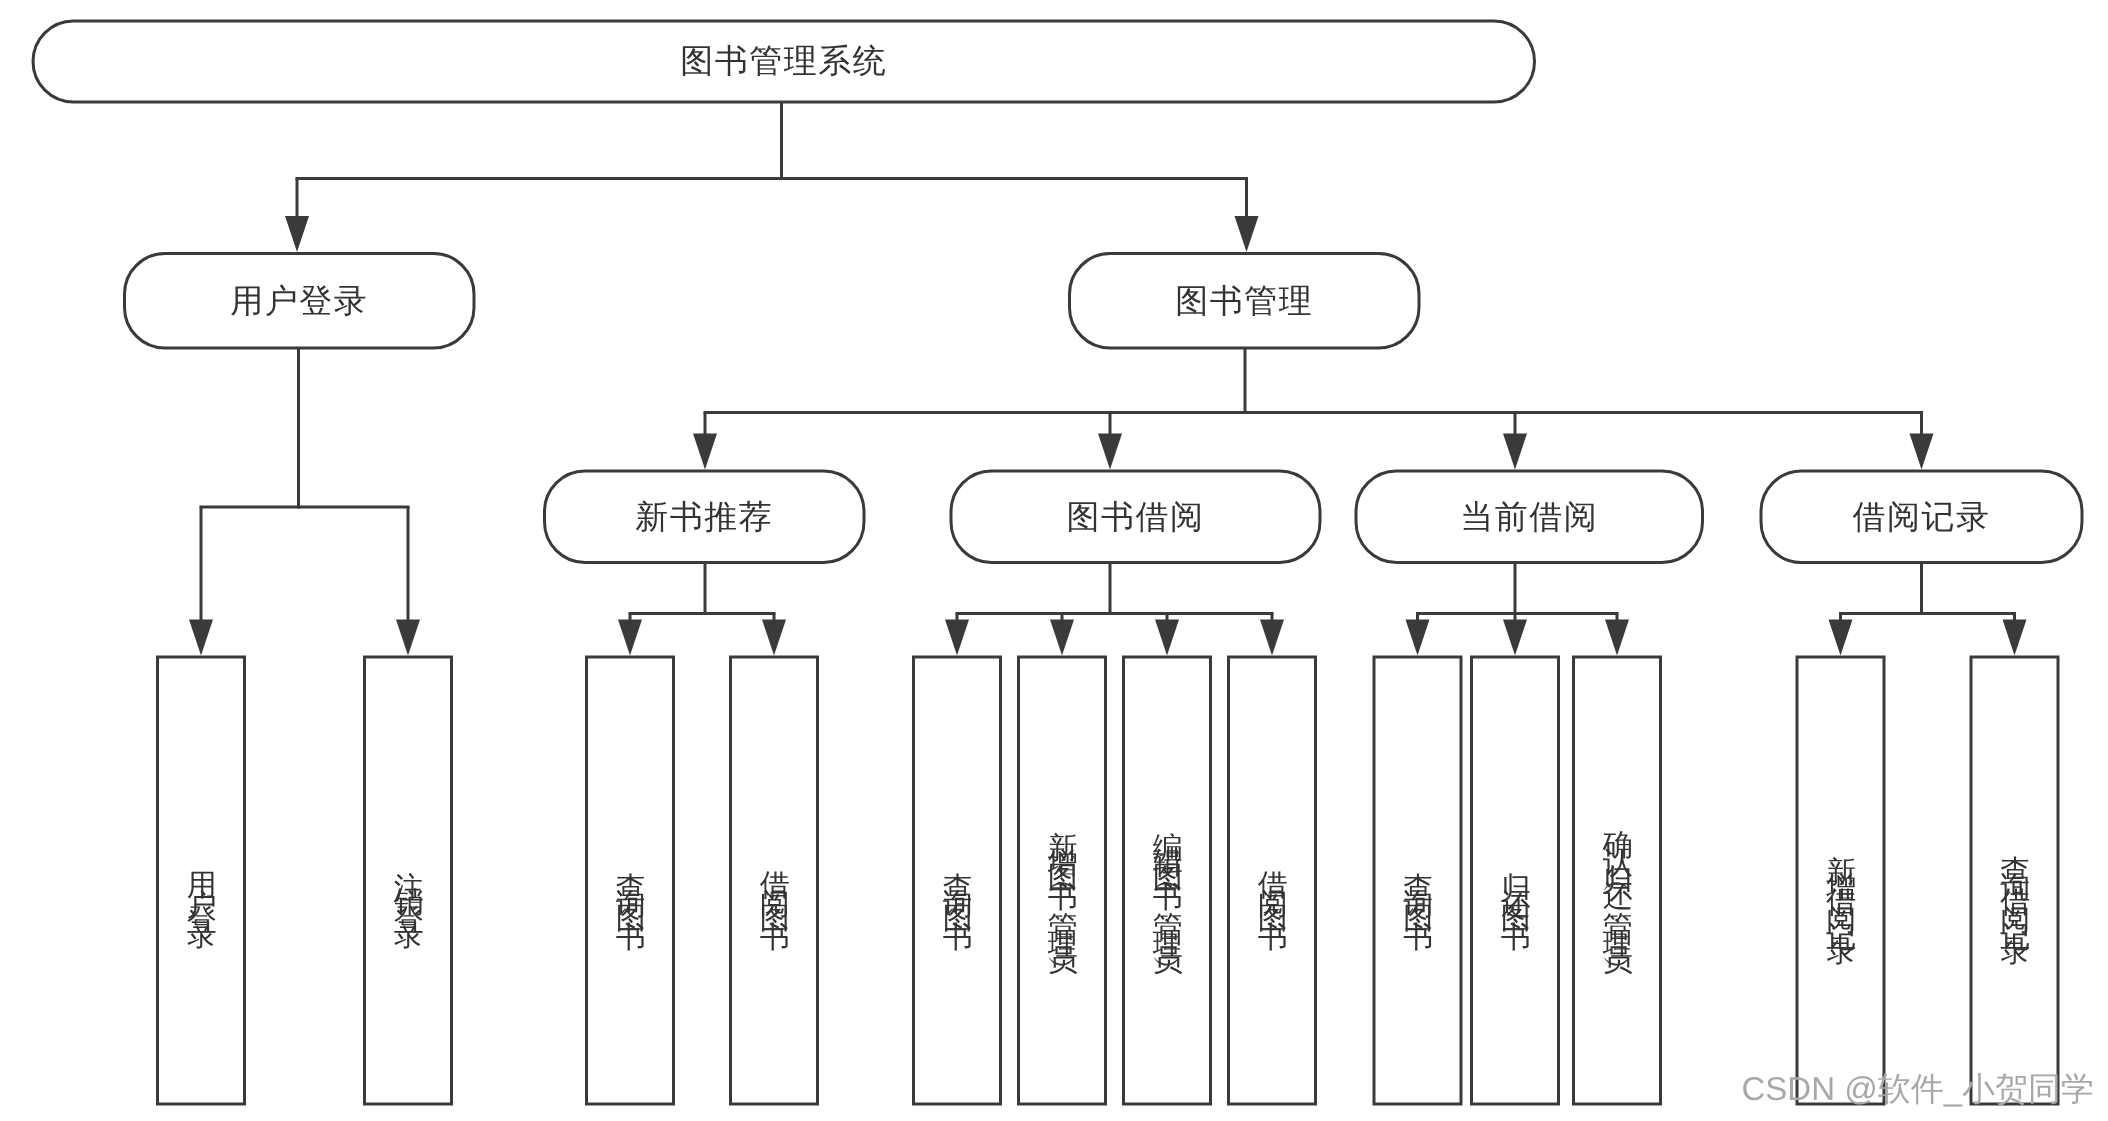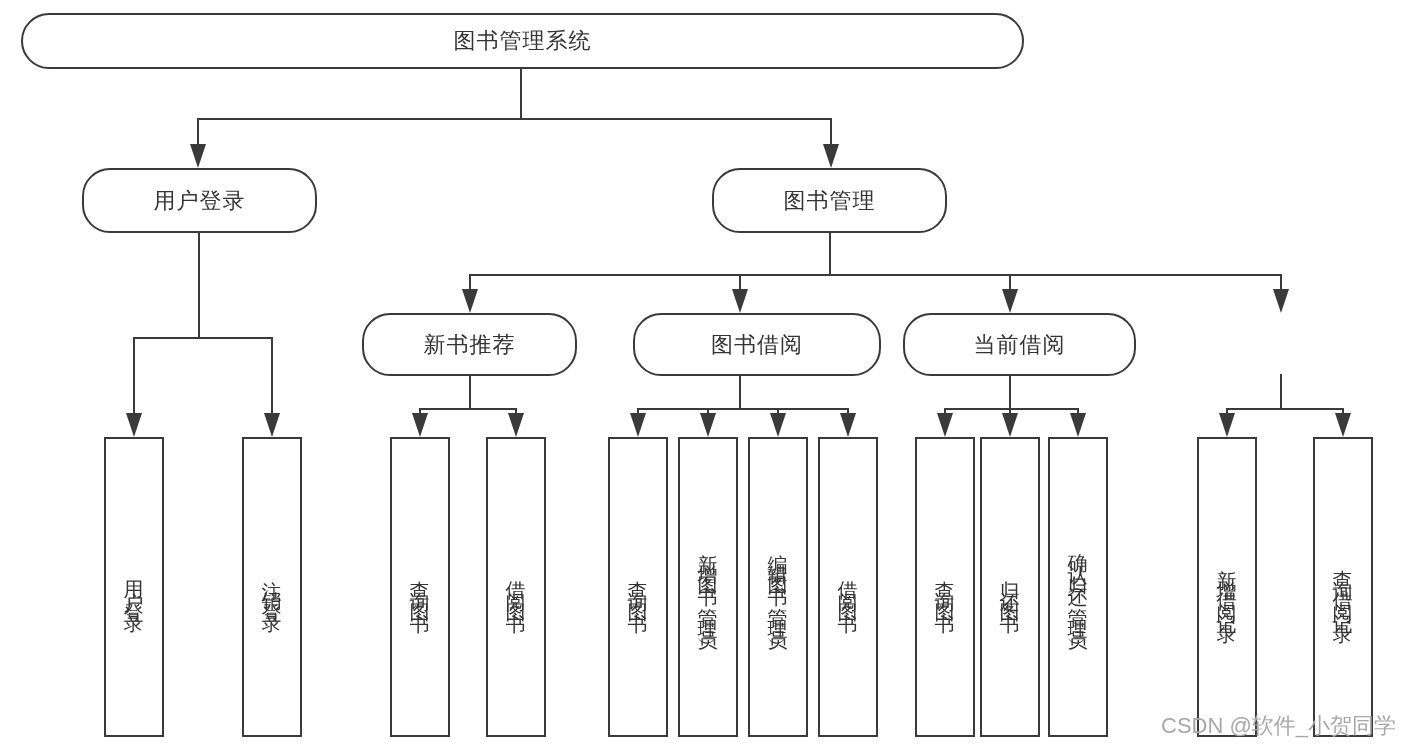--- a/index.html
+++ b/index.html
@@ -138,20 +138,23 @@
 
   <div class="node hnode" style="left:362px;top:313px;width:215px;height:63px;">
     <span>新书推荐</span>
   </div>
   <div class="node hnode" style="left:633px;top:313px;width:248px;height:63px;">
     <span>图书借阅</span>
   </div>
   <div class="node hnode" style="left:903px;top:313px;width:233px;height:63px;">
     <span>当前借阅</span>
   </div>
+  <div class="node hnode" style="left:1173px;top:313px;width:216px;height:63px;">
+    <span>借阅记录</span>
+  </div>
 
   <div class="node vnode" style="left:104px;top:437px;width:60px;height:300px;">
     <span class="vtext">用户登录</span>
   </div>
   <div class="node vnode" style="left:242px;top:437px;width:60px;height:300px;">
     <span class="vtext">注销登录</span>
   </div>
 
   <div class="node vnode" style="left:390px;top:437px;width:60px;height:300px;">
     <span class="vtext">查询图书</span>

